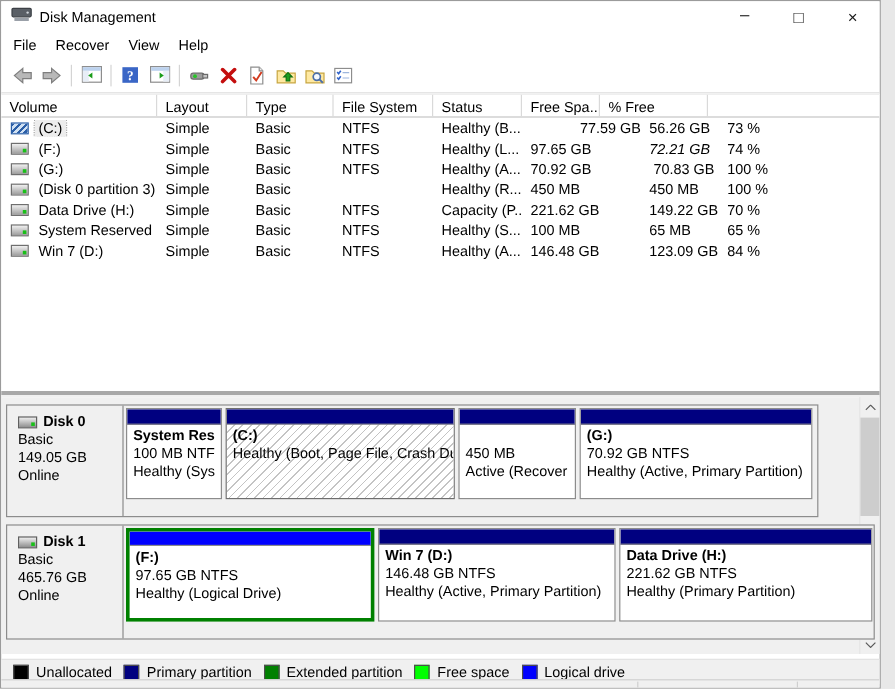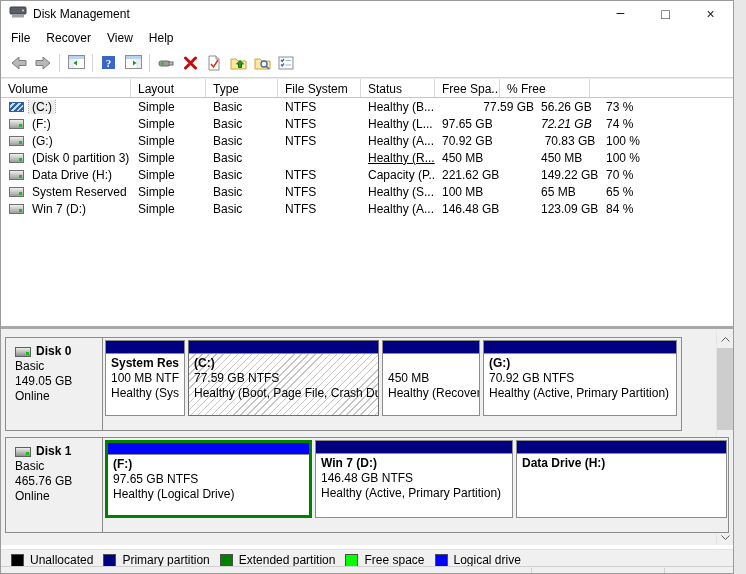--- a/index.html
+++ b/index.html
@@ -234,21 +234,21 @@
           <div class="td" style="width: 90px;">100 %</div>
         </div>
         <div class="tr">
           <div class="td vol" style="width: 130px;">
             <div class="vol-icon"></div>
             <div class="vol-label">(Disk 0 partition 3)</div>
           </div>
           <div class="td" style="width: 75px;">Simple</div>
           <div class="td" style="width: 72px;">Basic</div>
           <div class="td" style="width: 83px;"></div>
-          <div class="td" style="width: 74px; text-decoration: underline;">Healthy (R...</div>
+          <div class="td" style="width: 74px;">Healthy (R...</div>
           <div class="td" style="width: 99px;">450 MB</div>
           <div class="td" style="width: 65px;">450 MB</div>
           <div class="td" style="width: 90px;">100 %</div>
         </div>
         <div class="tr">
           <div class="td vol" style="width: 130px;">
             <div class="vol-icon"></div>
             <div class="vol-label">Data Drive (H:)</div>
           </div>
           <div class="td" style="width: 75px;">Simple</div>
@@ -320,30 +320,29 @@
             <div class="pbody">
               <div class="pl pl1">System Res</div>
               <div class="pl">100 MB NTF</div>
               <div class="pl">Healthy (Sys</div>
             </div>
           </div>
           <div class="part selected" style="left: 85px; width: 191px;">
             <div class="bar" style="background: rgb(0, 0, 128);"></div>
             <div class="pbody">
               <div class="pl pl1">(C:)</div>
-              <div class="pl">77.59 GB NTFS</div>
               <div class="pl">Healthy (Boot, Page File, Crash Du</div>
             </div>
           </div>
           <div class="part" style="left: 279px; width: 98px;">
             <div class="bar" style="background: rgb(0, 0, 128);"></div>
             <div class="pbody">
               <div class="pl pl1"></div>
               <div class="pl">450 MB</div>
-              <div class="pl">Healthy (Recover</div>
+              <div class="pl">Active (Recover</div>
             </div>
           </div>
           <div class="part" style="left: 380px; width: 194px;">
             <div class="bar" style="background: rgb(0, 0, 128);"></div>
             <div class="pbody">
               <div class="pl pl1">(G:)</div>
               <div class="pl">70.92 GB NTFS</div>
               <div class="pl">Healthy (Active, Primary Partition)</div>
             </div>
           </div>
@@ -373,20 +372,22 @@
             <div class="pbody">
               <div class="pl pl1">Win 7  (D:)</div>
               <div class="pl">146.48 GB NTFS</div>
               <div class="pl">Healthy (Active, Primary Partition)</div>
             </div>
           </div>
           <div class="part" style="left: 413px; width: 211px;">
             <div class="bar" style="background: rgb(0, 0, 128);"></div>
             <div class="pbody">
               <div class="pl pl1">Data Drive  (H:)</div>
+              <div class="pl">221.62 GB NTFS</div>
+              <div class="pl">Healthy (Primary Partition)</div>
             </div>
           </div>
         </div>
       </div>
     </div>
 
   <div class="legend">
       <div class="legend-item">
         <div class="swatch" style="background: rgb(0, 0, 0);"></div>
         <span>Unallocated</span>

